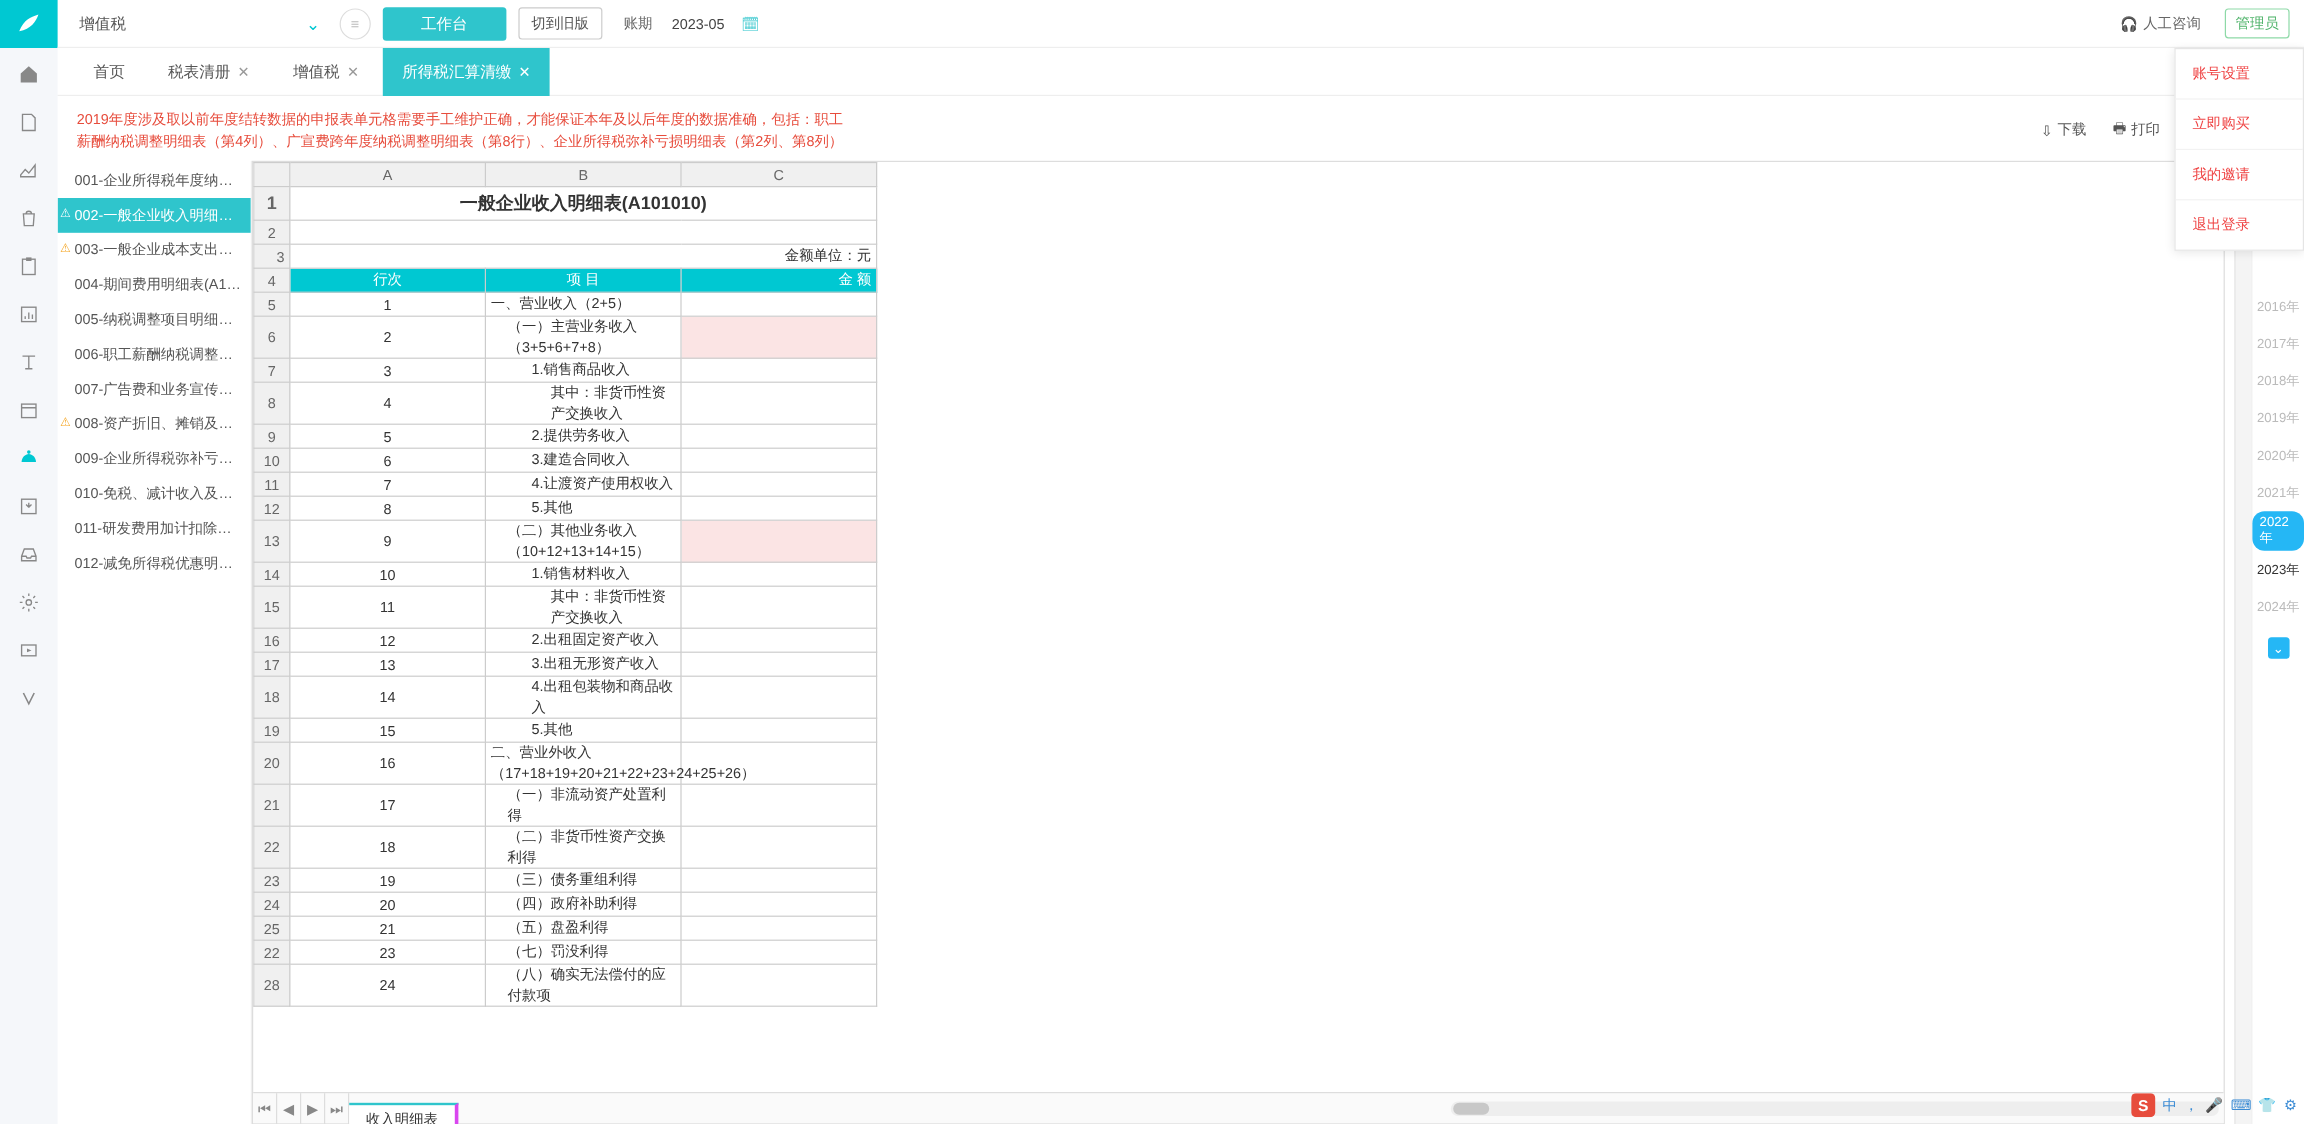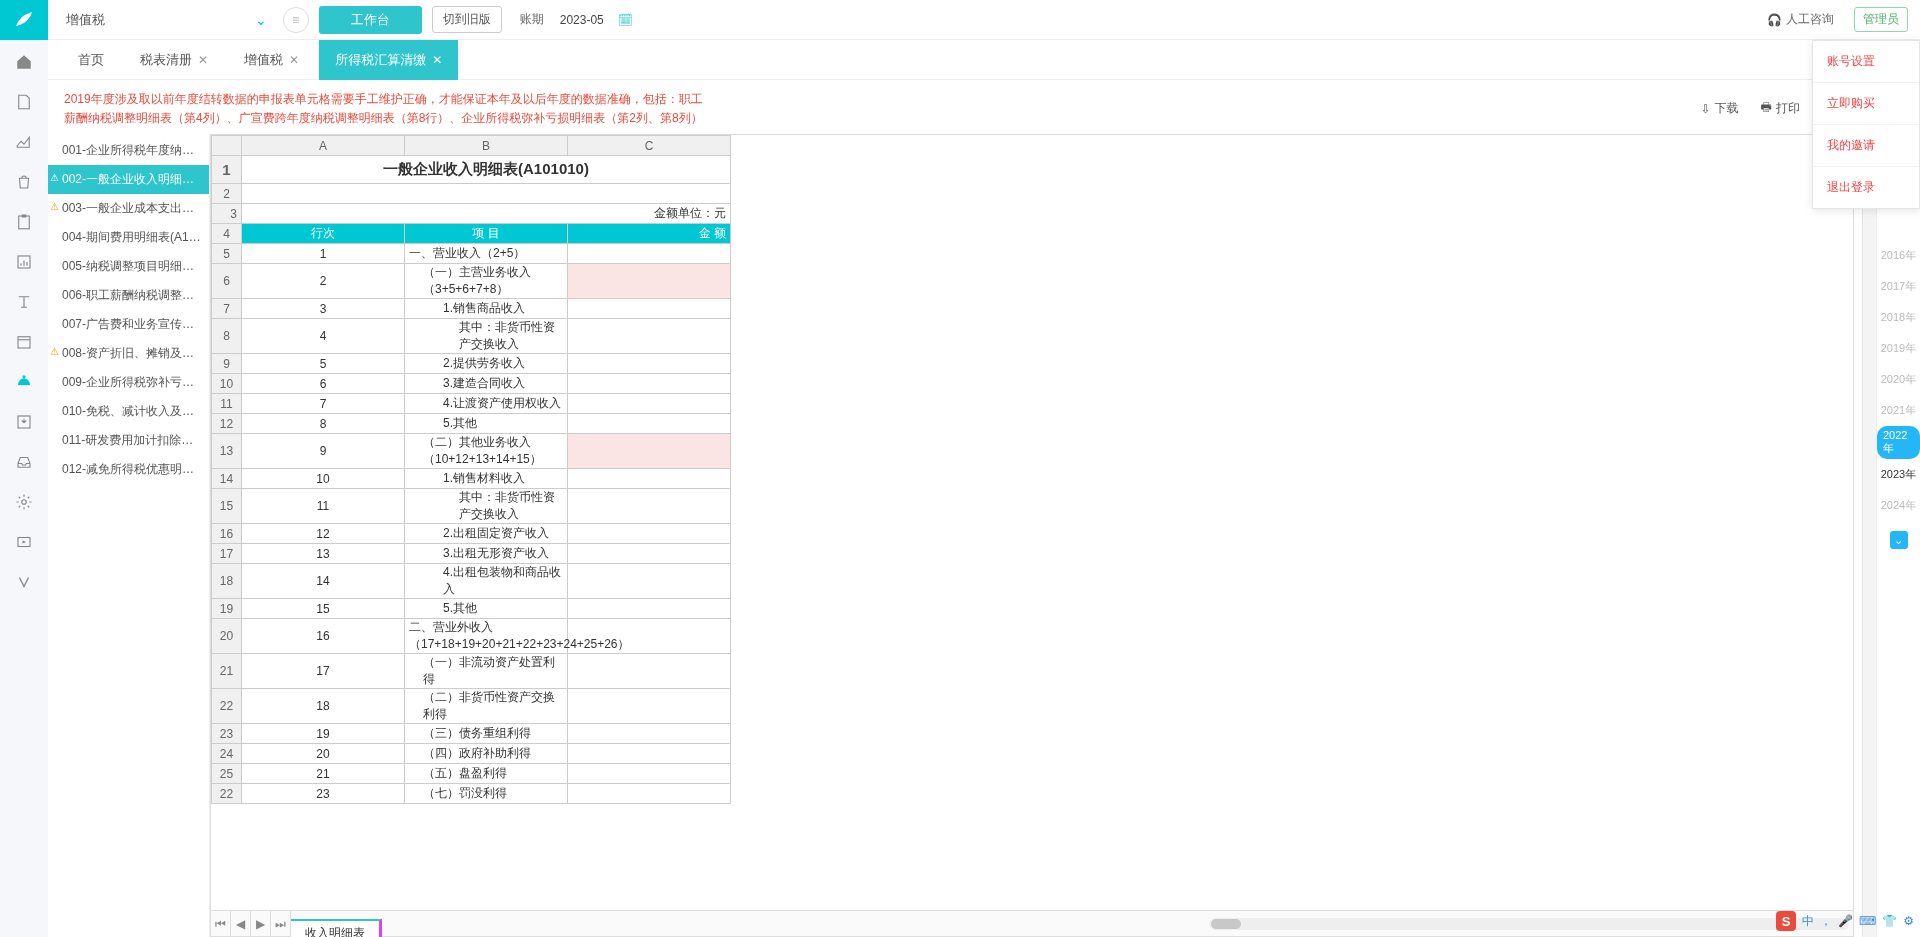--- a/index.html
+++ b/index.html
@@ -428,20 +428,26 @@
                     <tr>
                       <td class="row-head">25</td>
                       <td class="linecol">21</td>
                       <td class="itemcol indent1">（五）盘盈利得</td>
                       <td class="amtcol "></td>
                     </tr>
                     <tr>
                       <td class="row-head">22</td>
                       <td class="linecol">23</td>
                       <td class="itemcol indent1">（七）罚没利得</td>
+                      <td class="amtcol "></td>
+                    </tr>
+                    <tr>
+                      <td class="row-head">28</td>
+                      <td class="linecol">24</td>
+                      <td class="itemcol indent1">（八）确实无法偿付的应付款项</td>
                       <td class="amtcol "></td>
                     </tr>
                   </tbody>
                 </table>
             </div>
             <div class="sheet-bottom">
               <div class="arrows">
                 <span>⏮</span>
                 <span>◀</span>
                 <span>▶</span>

